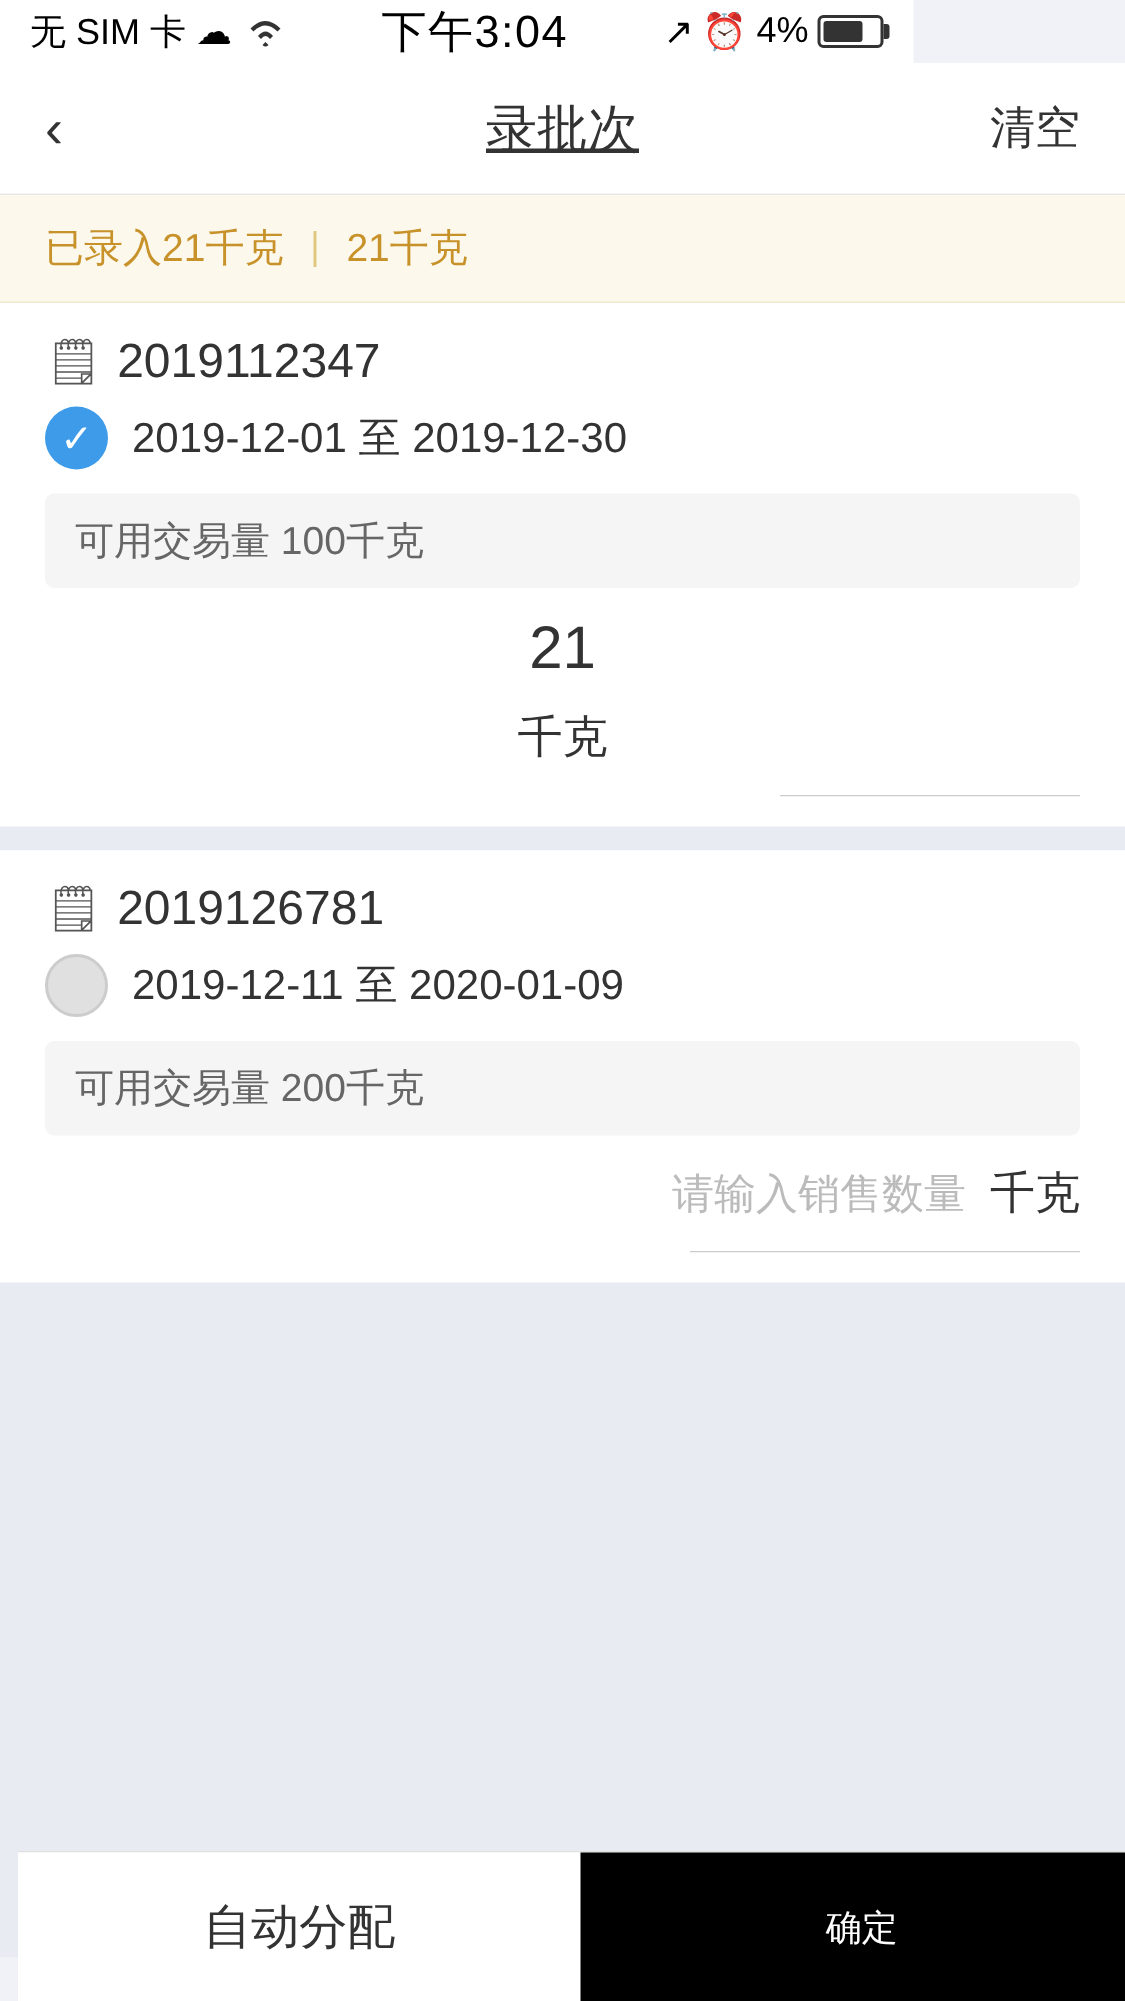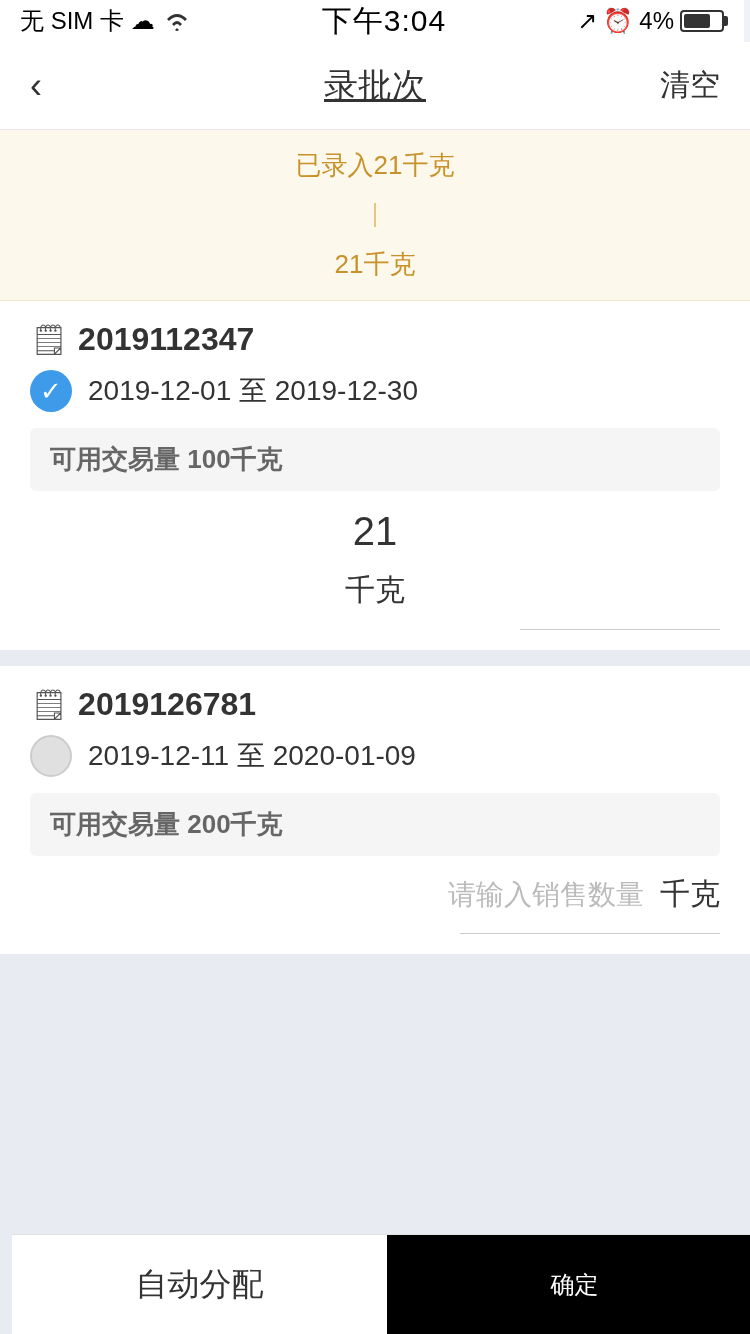--- a/index.html
+++ b/index.html
@@ -7,21 +7,21 @@
     body {
       width: 750px;
       min-height: 1334px;
       font-family: -apple-system, 'PingFang SC', 'Helvetica Neue', sans-serif;
       background: #f0f2f7;
       overflow-x: hidden;
     }
 
     
     .status-bar {
-      width: 744px;
+      width: 609px;
       height: 42px;
       background: #fff;
       display: flex;
       align-items: center;
       justify-content: space-between;
       padding: 0 20px;
       font-size: 26px;
     }
     .status-bar-left {
       display: flex;
@@ -100,21 +100,20 @@
 
     
     .info-banner {
       width: 750px;
       background: #fdf8ec;
       padding: 18px 30px;
       display: flex;
       align-items: center;
       gap: 20px;
       border-bottom: 1px solid #f0e8cc;
-      flex-direction: column;
     }
     .info-banner-item {
       font-size: 26px;
       color: #c8922a;
     }
     .info-banner-divider {
       width: 2px;
       height: 24px;
       background: #e0c880;
     }
@@ -136,21 +135,21 @@
       gap: 10px;
       margin-bottom: 12px;
     }
     .batch-icon {
       font-size: 30px;
       color: #555;
     }
     .batch-id {
       font-size: 32px;
       color: #333;
-      font-weight: 700;
+      font-weight: 400;
     }
     .batch-date-row {
       display: flex;
       align-items: center;
       gap: 16px;
       margin-bottom: 16px;
     }
     .batch-radio {
       width: 42px;
       height: 42px;
@@ -175,21 +174,20 @@
       font-size: 28px;
       color: #333;
     }
     .batch-avail {
       background: #f5f5f5;
       border-radius: 6px;
       padding: 14px 20px;
       font-size: 26px;
       color: #666;
       margin: 0 0 0 0;
-      font-weight: bold;
     }
 
     
     .quantity-row {
       display: flex;
       align-items: center;
       justify-content: flex-end;
       padding: 18px 30px;
       gap: 16px;
       flex-direction: column;

